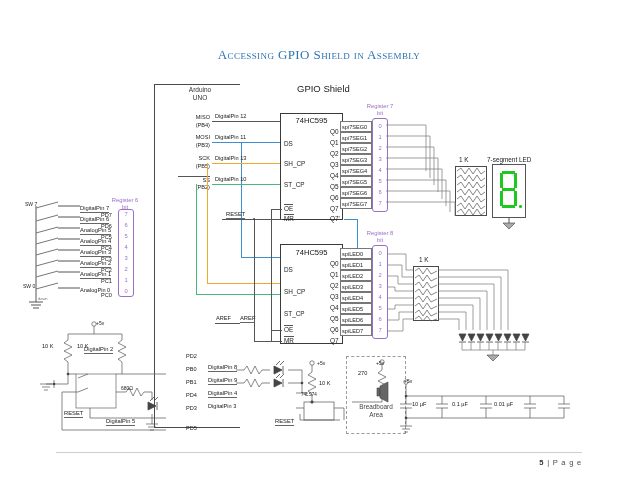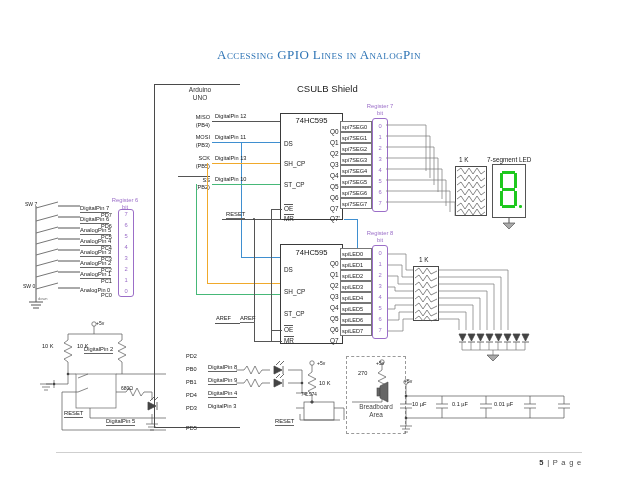--- a/index.html
+++ b/index.html
@@ -60,23 +60,23 @@
   .footer{position:absolute;right:56px;top:458px;font-size:7.5px;color:#4a4a4a;letter-spacing:.8px;}
   .pg-num{font-weight:bold;color:#333;}
 
   svg{overflow:visible;}
 </style>
 </head>
 <body>
 
 <div class="page">
 
-  <div class="doc-title">Accessing GPIO Lines in AnalogPin</div>
-
-  <div class="shield-title">CSULB Shield</div>
+  <div class="doc-title">Accessing GPIO Shield in Assembly</div>
+
+  <div class="shield-title">GPIO Shield</div>
 
   <div class="bx" style="left:154px;top:84px;width:86px;height:344px;border-right:none;"></div>
   <div class="arduino-title">
     <span>Arduino</span><br>
     <span>UNO</span>
   </div>
 
   <div class="pin" style="left:178px;top:114px;text-align:right;width:32px;">MISO</div>
   <div class="pin" style="left:178px;top:122px;text-align:right;width:32px;">(PB4)</div>
   <div class="pin" style="left:178px;top:134px;text-align:right;width:32px;">MOSI</div>

